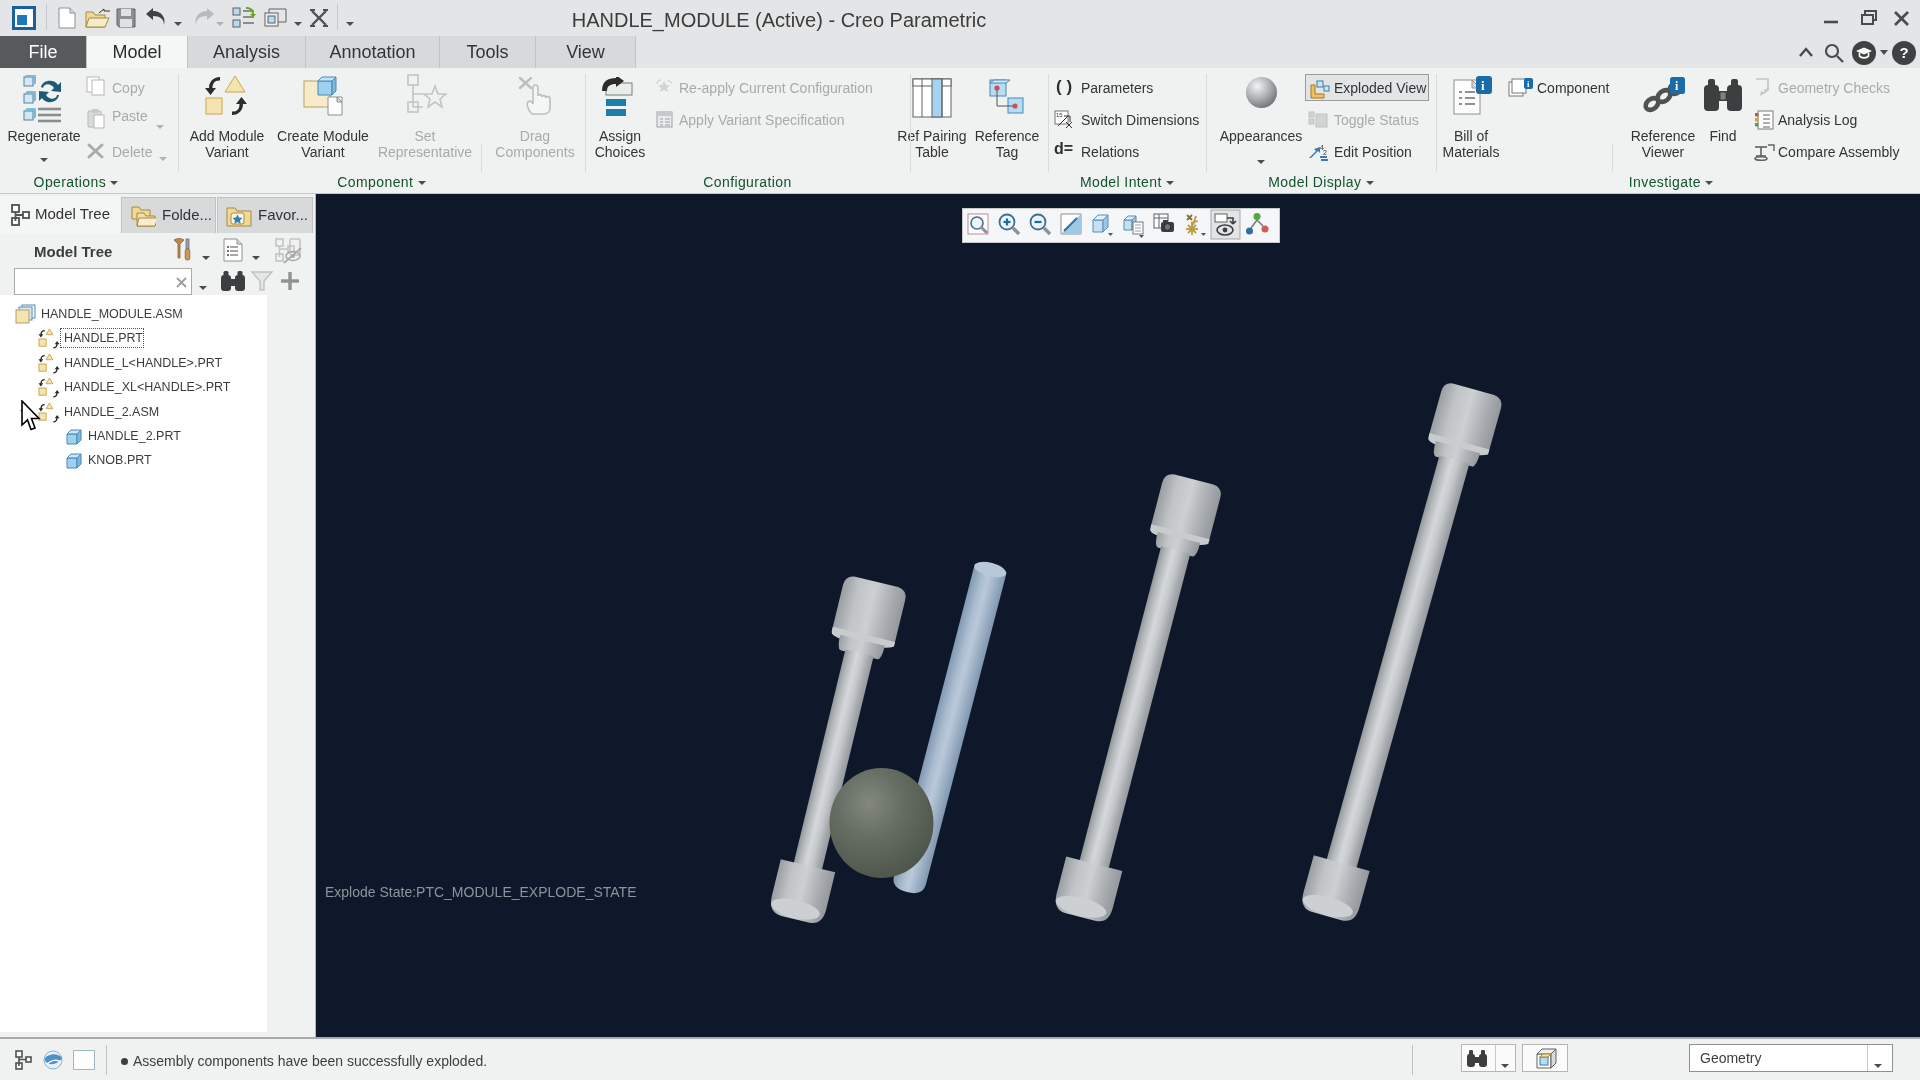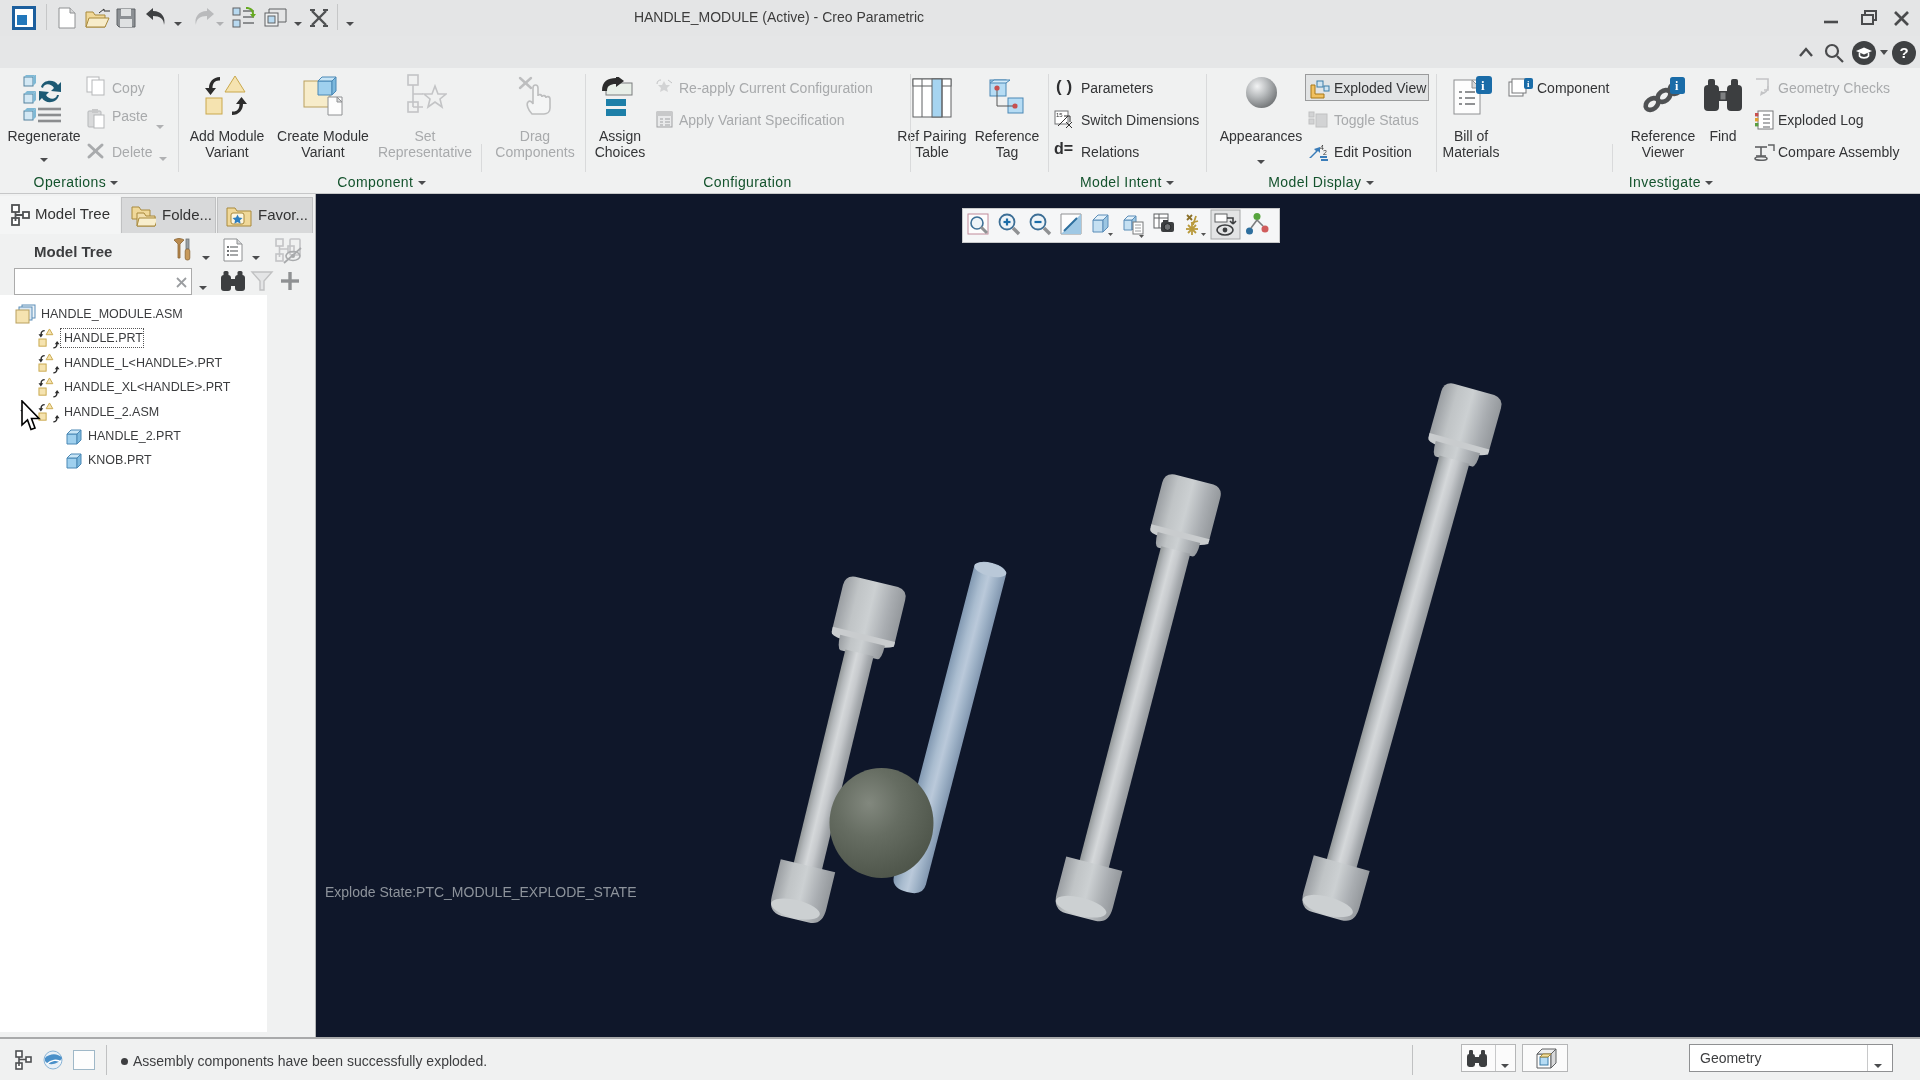--- a/index.html
+++ b/index.html
@@ -2,21 +2,21 @@
 <html><head>
 <meta charset="utf-8">
 <style>
 * { margin:0; padding:0; box-sizing:border-box; }
 html,body { width:1920px; height:1080px; overflow:hidden; font-family:"Liberation Sans", sans-serif; }
 #app { position:relative; width:1920px; height:1080px; background:#e5e6e7; }
 .abs { position:absolute; }
 
 
 #titlebar { position:absolute; left:0; top:0; width:1920px; height:36px; background:#e4e5e6; }
-#title { position:absolute; left:0; top:9px; width:1558px; text-align:center; font-size:14px; color:#3c3c3c; }
+#title { position:absolute; left:0; top:9px; width:1558px; text-align:center; font-size:20px; color:#3c3c3c; }
 
 
 #tabrow { position:absolute; left:0; top:36px; width:1920px; height:32px; background:#e4e5e6; }
 .tab { position:absolute; top:0; height:32px; line-height:32px; text-align:center; font-size:18px; color:#333436; background:#d8d9da; border-right:1px solid #c2c3c4; }
 #tab-file { background:#58595b; color:#fff; }
 #tab-model { background:#f5f6f6; color:#2b2c2e; }
 
 
 #ribbon { position:absolute; left:0; top:68px; width:1920px; height:104px; background:#f0f1f1; }
 #grouplabels { position:absolute; left:0; top:172px; width:1920px; height:22px; background:#f0f1f1; border-bottom:1px solid #c6c7c8; }
@@ -129,20 +129,28 @@
           <circle cx="36" cy="11" r="6"></circle>
           <line x1="41" y1="16" x2="47" y2="22"></line>
         </g>
       <circle cx="68" cy="13" r="12" fill="#3f4143"></circle>
       <path d="M60 11 68 7.5 76 11 68 14.5 Z" fill="#fff"></path>
       <path d="M63.5 12.5 63.5 16 C65 18.5 71 18.5 72.5 16 L72.5 12.5" fill="none" stroke="#fff" stroke-width="1.6"></path>
       <path d="M84 10 92 10 88 15 Z" fill="#4a4b4d"></path>
       <circle cx="108" cy="13" r="12" fill="#3f4143"></circle>
       <text x="108" y="18" font-size="15" fill="#fff" text-anchor="middle" font-weight="bold">?</text>
     </svg>
+  </div>
+  <div id="tabrow">
+    <div class="tab" id="tab-file" style="left:0; width:87px;">File</div>
+    <div class="tab" id="tab-model" style="left:87px; width:101px;">Model</div>
+    <div class="tab" style="left:188px; width:118px;">Analysis</div>
+    <div class="tab" style="left:306px; width:134px;">Annotation</div>
+    <div class="tab" style="left:440px; width:96px;">Tools</div>
+    <div class="tab" style="left:536px; width:100px;">View</div>
   </div>
   <div id="ribbon">
 
     <svg class="abs" style="left:23px; top:7px;" width="40" height="48" viewBox="0 0 40 48">
       <g stroke="#55829e" stroke-width="1" fill="#d3e8f4">
         <rect x="1" y="2" width="9" height="9"></rect>
           <rect x="1" y="19" width="9" height="9"></rect>
           <rect x="1" y="36" width="9" height="9"></rect>
       </g>
       <g fill="#7fb8d4">
@@ -384,21 +392,21 @@
       <g stroke="#9a9c9e" stroke-width="1.6">
           <line x1="9" y1="5" x2="16" y2="5"></line>
           <line x1="9" y1="9" x2="16" y2="9"></line>
           <line x1="9" y1="13" x2="16" y2="13"></line>
           <line x1="9" y1="17" x2="16" y2="17"></line>
         </g>
       <rect x="1" y="3" width="3.4" height="3.4" fill="#c75050"></rect>
         <rect x="1" y="8" width="3.4" height="3.4" fill="#e0a030"></rect>
         <rect x="1" y="13" width="3.4" height="3.4" fill="#5a9e40"></rect>
     </svg>
-    <div class="btext" style="left:1778px; top:44px;">Exploded Log</div>
+    <div class="btext" style="left:1778px; top:44px;">Analysis Log</div>
     <svg class="abs" style="left:1754px; top:75px;" width="22" height="18" viewBox="0 0 22 18">
       <g stroke="#5f6163" stroke-width="1.6" fill="none">
         <line x1="1" y1="4" x2="13" y2="4"></line>
           <line x1="7" y1="4" x2="7" y2="13"></line>
         <line x1="2" y1="13" x2="12" y2="13"></line>
           <ellipse cx="7" cy="15.5" rx="6" ry="1.8"></ellipse>
       </g>
       <path d="M14 2 20 2 20 8" fill="none" stroke="#5f6163" stroke-width="1.4"></path>
     </svg>
     <div class="btext" style="left:1778px; top:76px;">Compare Assembly</div>

